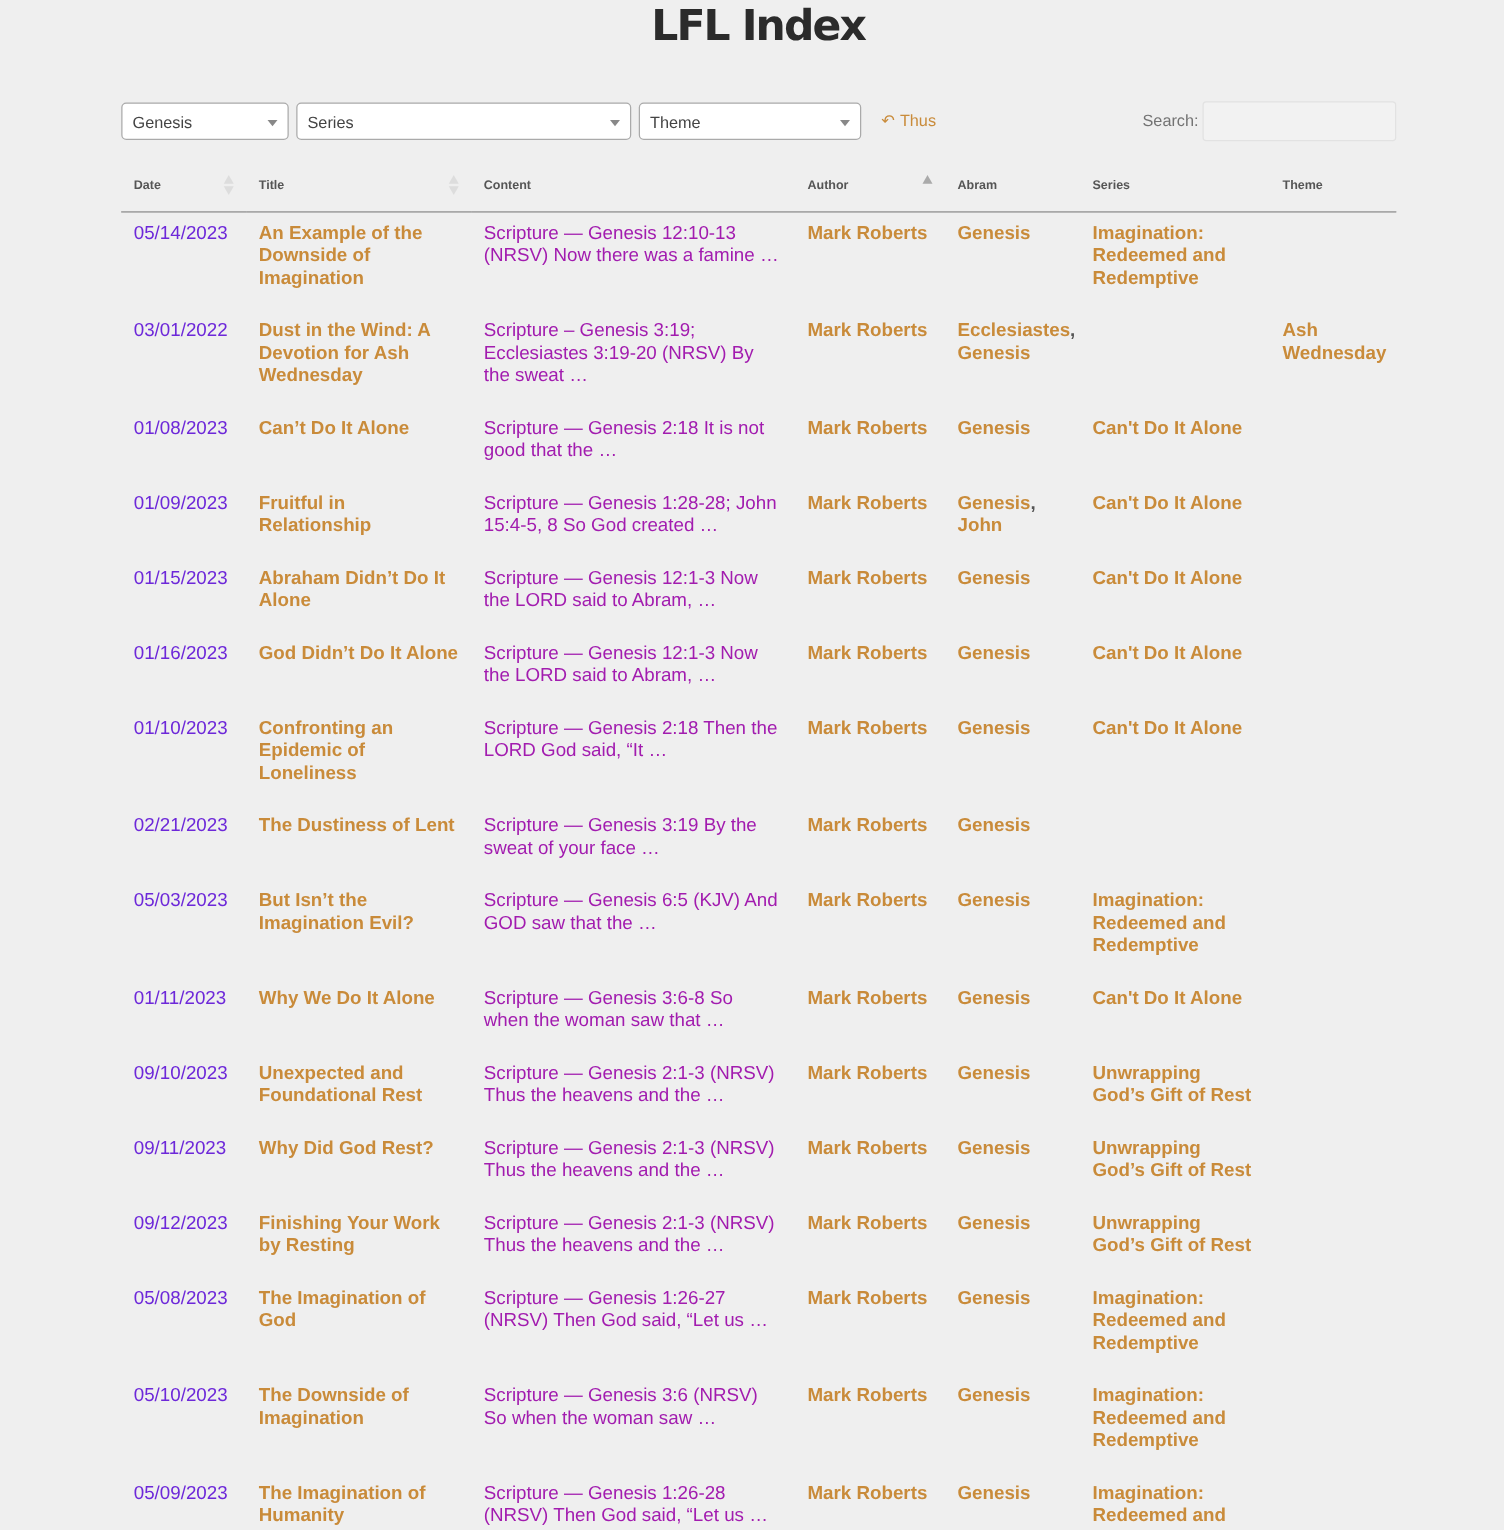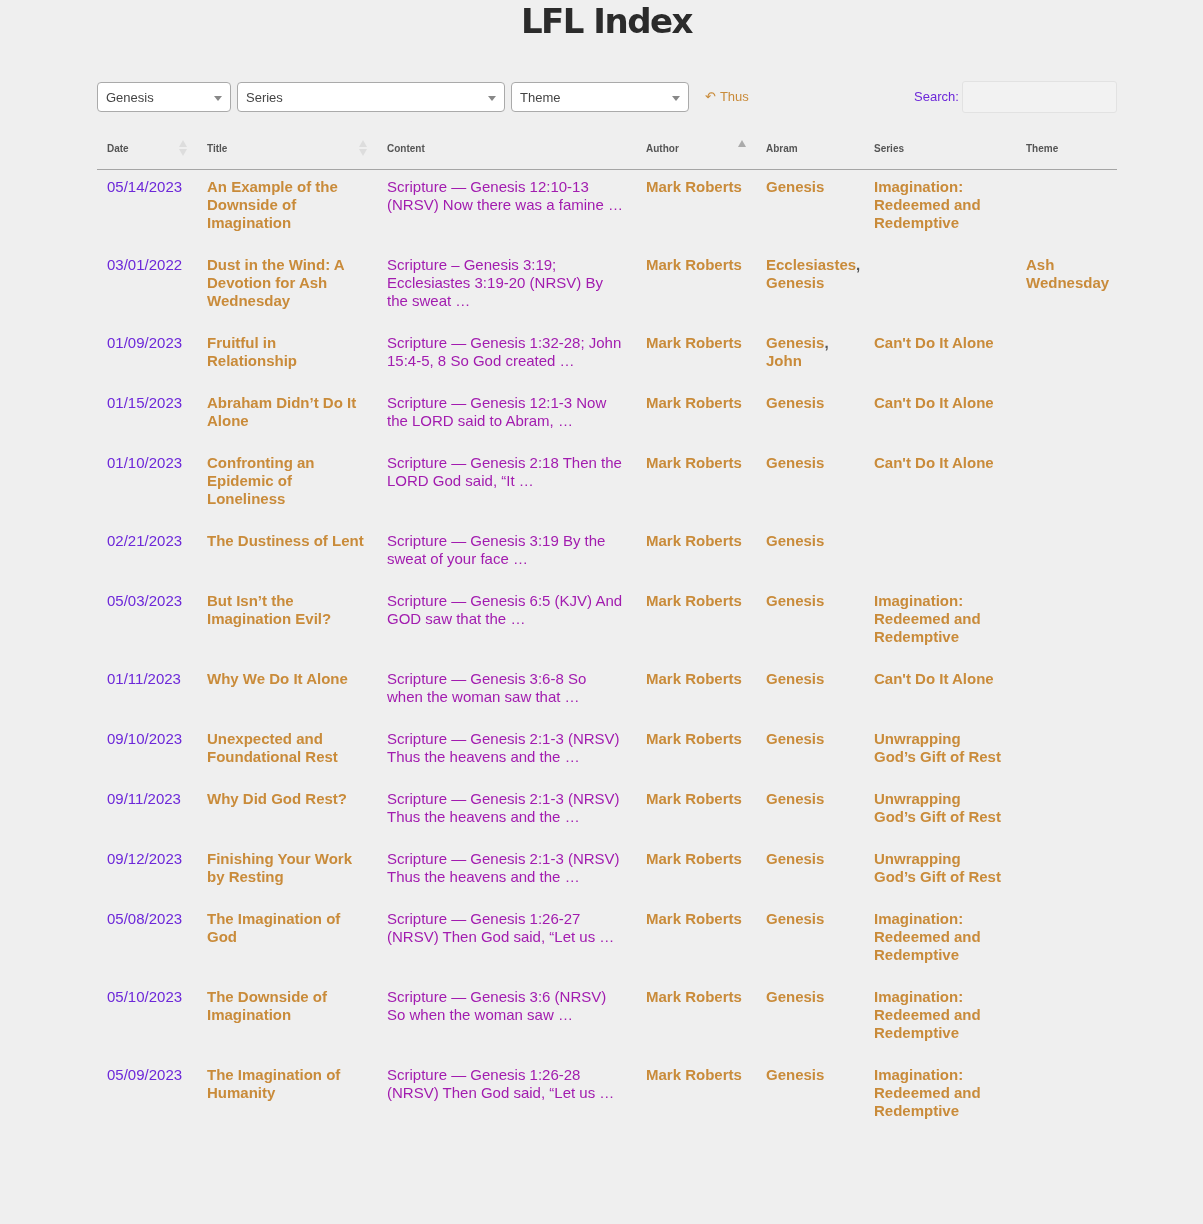--- a/index.html
+++ b/index.html
@@ -20,21 +20,21 @@
     border: 1px solid #aaa; border-radius: 4px; box-sizing: border-box;
     font-size: 13px; color: #444; line-height: 30px; padding-left: 8px;
   }
   .select .caret {
     position: absolute; right: 8px; top: 13px; width: 0; height: 0;
     border-left: 4px solid transparent; border-right: 4px solid transparent;
     border-top: 5px solid #888;
   }
   .reset { position: absolute; top: 0; left: 608px; line-height: 30px; font-size: 13px; color: #c98b3a; }
   .reset .ico { font-size: 13px; margin-right: 4px; }
-  .search-label { position: absolute; top: 82px; left: 914px; line-height: 30px; font-size: 13px; color: #6d28d9; }
+  .search-label { position: absolute; top: 82px; left: 914px; line-height: 30px; font-size: 13px; color: #737373; }
   .search-input {
     position: absolute; top: 81px; left: 962px; width: 155px; height: 32px;
     background: #f2f2f2; border: 1px solid #e2e2e2; border-radius: 3px; box-sizing: border-box;
   }
   table {
     position: absolute; top: 128px; left: 97px; width: 1020px;
     border-collapse: collapse; table-layout: fixed;
   }
   th {
     text-align: left; font-size: 10px; font-weight: bold; color: #555;
@@ -120,38 +120,56 @@
       <tr>
         <td class="date">03/01/2022</td>
         <td><span class="lnk">Dust in the Wind: A Devotion for Ash Wednesday</span></td>
         <td class="content">Scripture – Genesis 3:19; Ecclesiastes 3:19-20 (NRSV) By the sweat …</td>
         <td><span class="lnk">Mark Roberts</span></td>
         <td><span class="lnk">Ecclesiastes</span><span class="sep">, </span><span class="lnk">Genesis</span></td>
         <td></td>
         <td><span class="lnk">Ash Wednesday</span></td>
       </tr>
       <tr>
+        <td class="date">01/08/2023</td>
+        <td><span class="lnk">Can’t Do It Alone</span></td>
+        <td class="content">Scripture — Genesis 2:18 It is not good that the …</td>
+        <td><span class="lnk">Mark Roberts</span></td>
+        <td><span class="lnk">Genesis</span></td>
+        <td><span class="lnk">Can't Do It Alone</span></td>
+        <td></td>
+      </tr>
+      <tr>
         <td class="date">01/09/2023</td>
         <td><span class="lnk">Fruitful in Relationship</span></td>
-        <td class="content">Scripture — Genesis 1:32-28; John 15:4-5, 8 So God created …</td>
+        <td class="content">Scripture — Genesis 1:28-28; John 15:4-5, 8 So God created …</td>
         <td><span class="lnk">Mark Roberts</span></td>
         <td><span class="lnk">Genesis</span><span class="sep">, </span><span class="lnk">John</span></td>
         <td><span class="lnk">Can't Do It Alone</span></td>
         <td></td>
       </tr>
       <tr>
         <td class="date">01/15/2023</td>
         <td><span class="lnk">Abraham Didn’t Do It Alone</span></td>
         <td class="content">Scripture — Genesis 12:1-3 Now the LORD said to Abram, …</td>
         <td><span class="lnk">Mark Roberts</span></td>
         <td><span class="lnk">Genesis</span></td>
         <td><span class="lnk">Can't Do It Alone</span></td>
         <td></td>
       </tr>
       <tr>
+        <td class="date">01/16/2023</td>
+        <td><span class="lnk">God Didn’t Do It Alone</span></td>
+        <td class="content">Scripture — Genesis 12:1-3 Now the LORD said to Abram, …</td>
+        <td><span class="lnk">Mark Roberts</span></td>
+        <td><span class="lnk">Genesis</span></td>
+        <td><span class="lnk">Can't Do It Alone</span></td>
+        <td></td>
+      </tr>
+      <tr>
         <td class="date">01/10/2023</td>
         <td><span class="lnk">Confronting an Epidemic of Loneliness</span></td>
         <td class="content">Scripture — Genesis 2:18 Then the LORD God said, “It …</td>
         <td><span class="lnk">Mark Roberts</span></td>
         <td><span class="lnk">Genesis</span></td>
         <td><span class="lnk">Can't Do It Alone</span></td>
         <td></td>
       </tr>
       <tr>
         <td class="date">02/21/2023</td>

